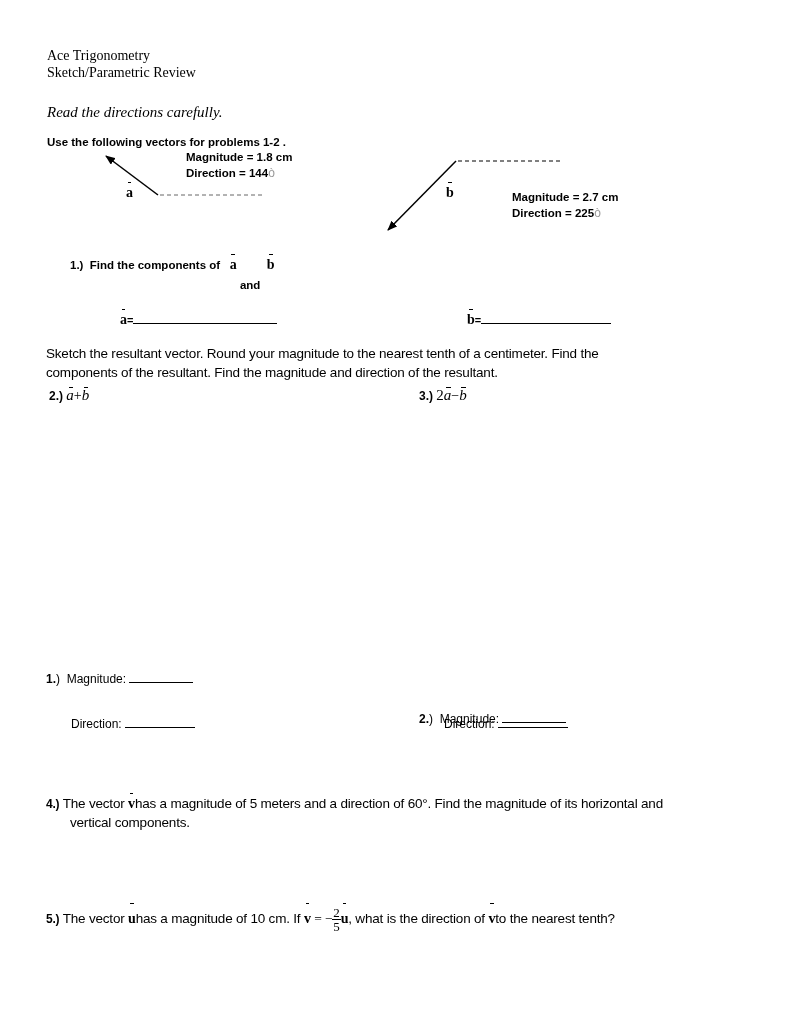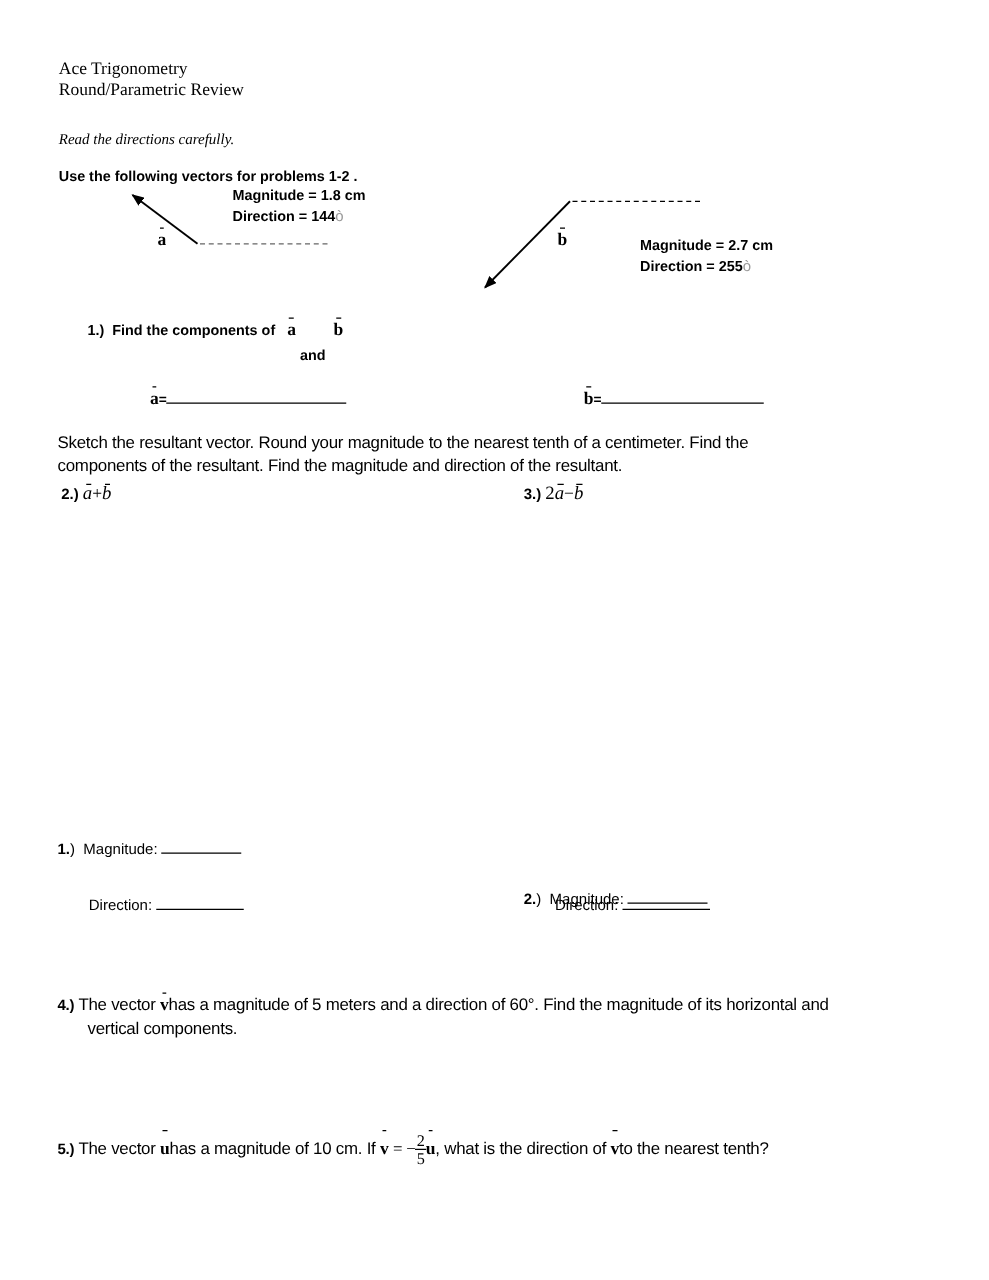--- a/index.html
+++ b/index.html
@@ -16,22 +16,22 @@
   .blank { display: inline-block; border-bottom: 1px solid #000; vertical-align: baseline; }
   .deg-glyph { color: #999; font-weight: normal; font-size: 12px; }
   .frac { display: inline-block; vertical-align: middle; text-align: center; font-family: "Liberation Serif", serif; font-size: 13px; line-height: 13px; }
   .frac .num { display: block; border-bottom: 1px solid #000; padding: 0 1px; }
   .frac .den { display: block; }
 </style>
 </head>
 <body>
 
 <div class="abs serif-b" style="left:47px; top:48px; font-size:14px;">Ace Trigonometry</div>
-<div class="abs serif-b" style="left:47px; top:65px; font-size:14px;">Round/Parametric Review</div>
-<div class="abs serif-b" style="left:47px; top:104px; font-size:12px; font-style:italic;">Read the directions carefully.</div>
+<div class="abs serif-b" style="left:47px; top:65px; font-size:14px;">Sketch/Parametric Review</div>
+<div class="abs serif-b" style="left:47px; top:104px; font-size:15px; font-style:italic;">Read the directions carefully.</div>
 
 <div class="abs sans-b" style="left:47px; top:136px; font-size:11.5px;">Use the following vectors for problems 1-2 .</div>
 
 <svg class="abs" style="left:0; top:0;" width="791" height="260">
   <defs>
     <marker id="ah" markerWidth="10" markerHeight="8" refX="9" refY="4" orient="auto" markerUnits="userSpaceOnUse">
       <path d="M0,0 L10,4 L0,8 Z" fill="#000"></path>
     </marker>
   </defs>
 
@@ -45,21 +45,21 @@
     <line x1="458" y1="161" x2="560" y2="161" stroke="#000" stroke-width="1" stroke-dasharray="4,3"></line>
   </g>
 </svg>
 
 <div class="abs" style="left:126px; top:185px; font-size:14px;"><span class="vec">a</span></div>
 <div class="abs sans-b" style="left:186px; top:151px; font-size:11.5px;">Magnitude = 1.8 cm</div>
 <div class="abs sans-b" style="left:186px; top:166px; font-size:11.5px;"><span>Direction = 144</span><span class="deg-glyph">ò</span></div>
 
 <div class="abs" style="left:446px; top:185px; font-size:14px;"><span class="vec">b</span></div>
 <div class="abs sans-b" style="left:512px; top:191px; font-size:11.5px;">Magnitude = 2.7 cm</div>
-<div class="abs sans-b" style="left:512px; top:206px; font-size:11.5px;"><span>Direction = 255</span><span class="deg-glyph">ò</span></div>
+<div class="abs sans-b" style="left:512px; top:206px; font-size:11.5px;"><span>Direction = 225</span><span class="deg-glyph">ò</span></div>
 
 <div class="abs sans-b" style="left:70px; top:257px; font-size:11.5px;">
   <span>1.)</span>&nbsp;
   <span>Find the components of</span>&nbsp;&nbsp;
   <span class="vec" style="font-size:14px;">a</span>
   <span style="position:relative; top:20px;">and</span>&nbsp;
   <span class="vec" style="font-size:14px;">b</span>
 </div>
 
 <div class="abs" style="left:120px; top:310px;">

